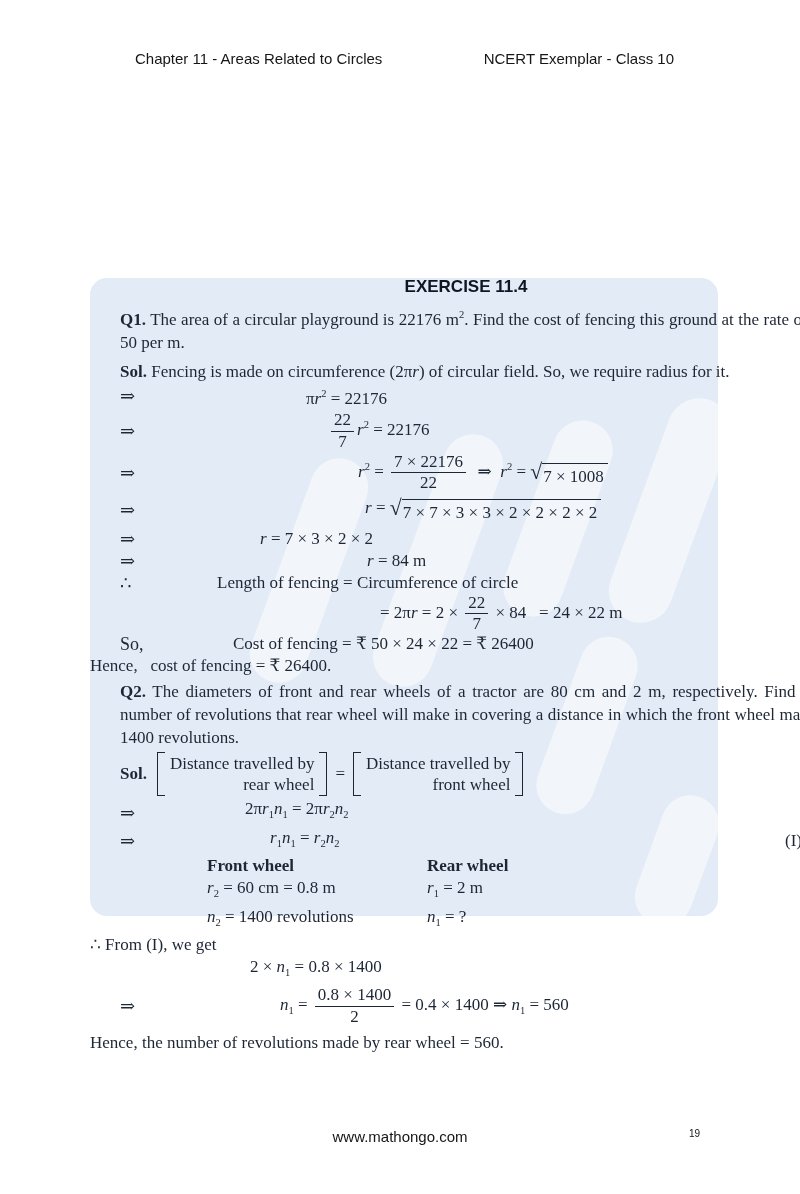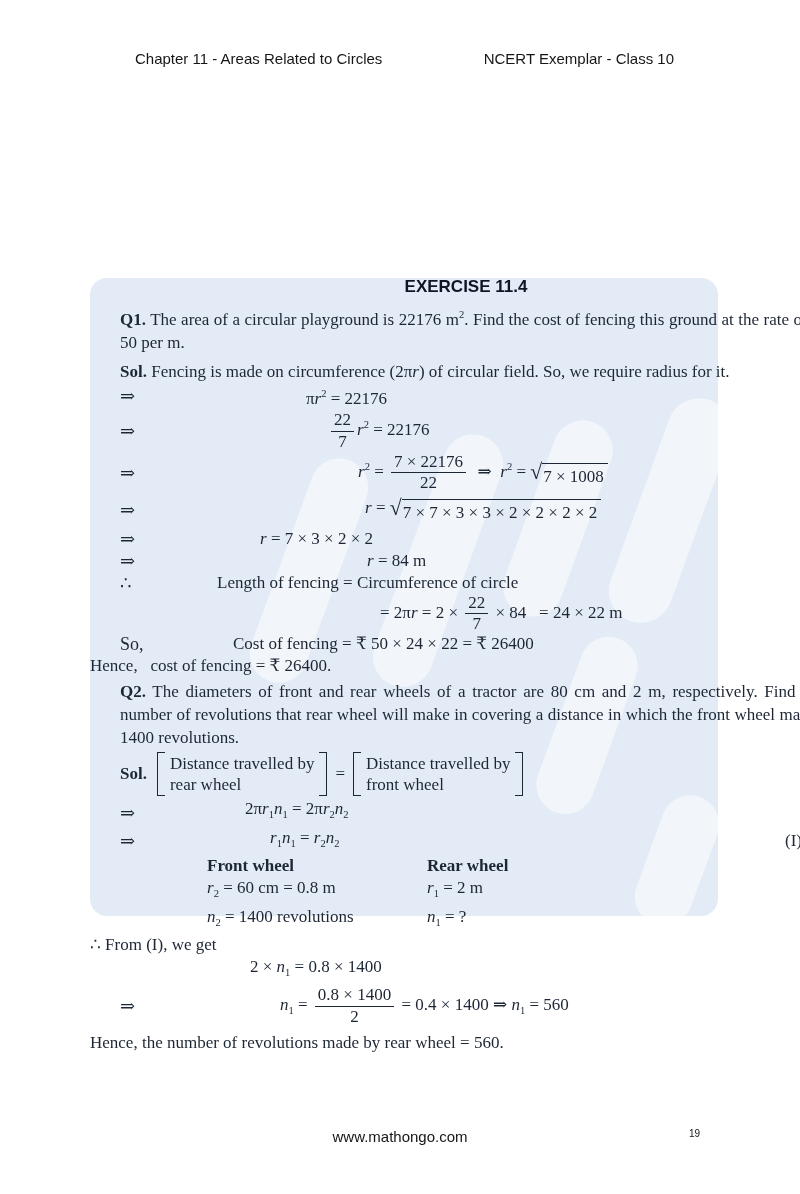--- a/index.html
+++ b/index.html
@@ -45,21 +45,21 @@
   .fn{border-bottom:1.5px solid currentColor;padding:0 3px 1px;}
   .fd{padding-top:1px;}
   .sqrt{display:inline-flex;align-items:flex-start;vertical-align:-3px;}
   .rad{font-size:1.28em;line-height:1;transform:translateY(-1px);}
   .sbar{border-top:1.6px solid currentColor;padding:2px 4px 0 1px;white-space:pre;}
   .mx{display:flex;align-items:center;margin-left:30px;}
   .mx .sol{font-weight:bold;margin-right:10px;align-self:center;}
   .brk{display:flex;align-items:stretch;}
   .brk-l{width:7px;border:1.7px solid currentColor;border-right:0;margin-right:3px;}
   .brk-r{width:7px;border:1.7px solid currentColor;border-left:0;margin-left:3px;}
-  .brk-c{line-height:21px;padding:1px 2px;}
+  .brk-c{line-height:21px;padding:1px 2px;text-align:right;}
   .meq{margin:0 8px;}
 </style>
 </head>
 <body>
 
 <div class="page">
 
   <div class="header">
     <span>Chapter 11 - Areas Related to Circles</span>
     <span>NCERT Exemplar - Class 10</span>

